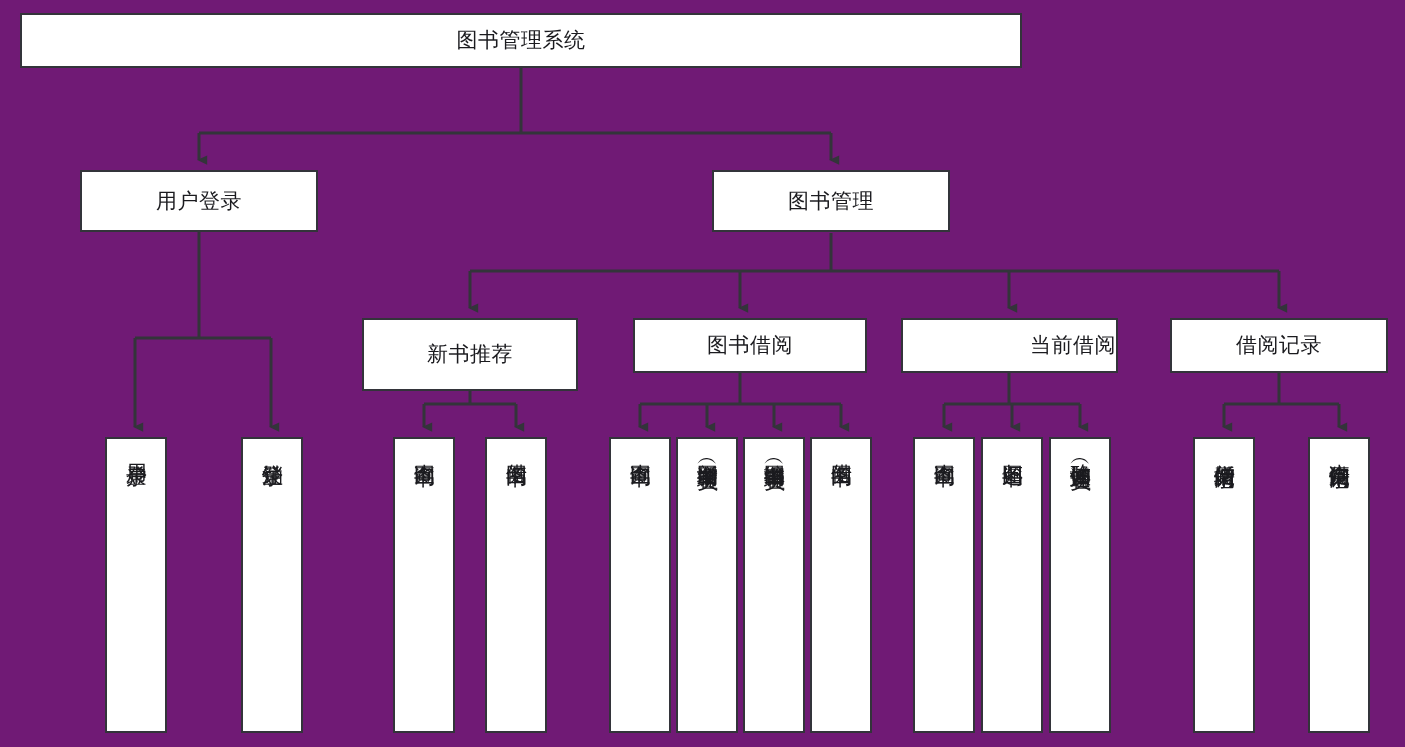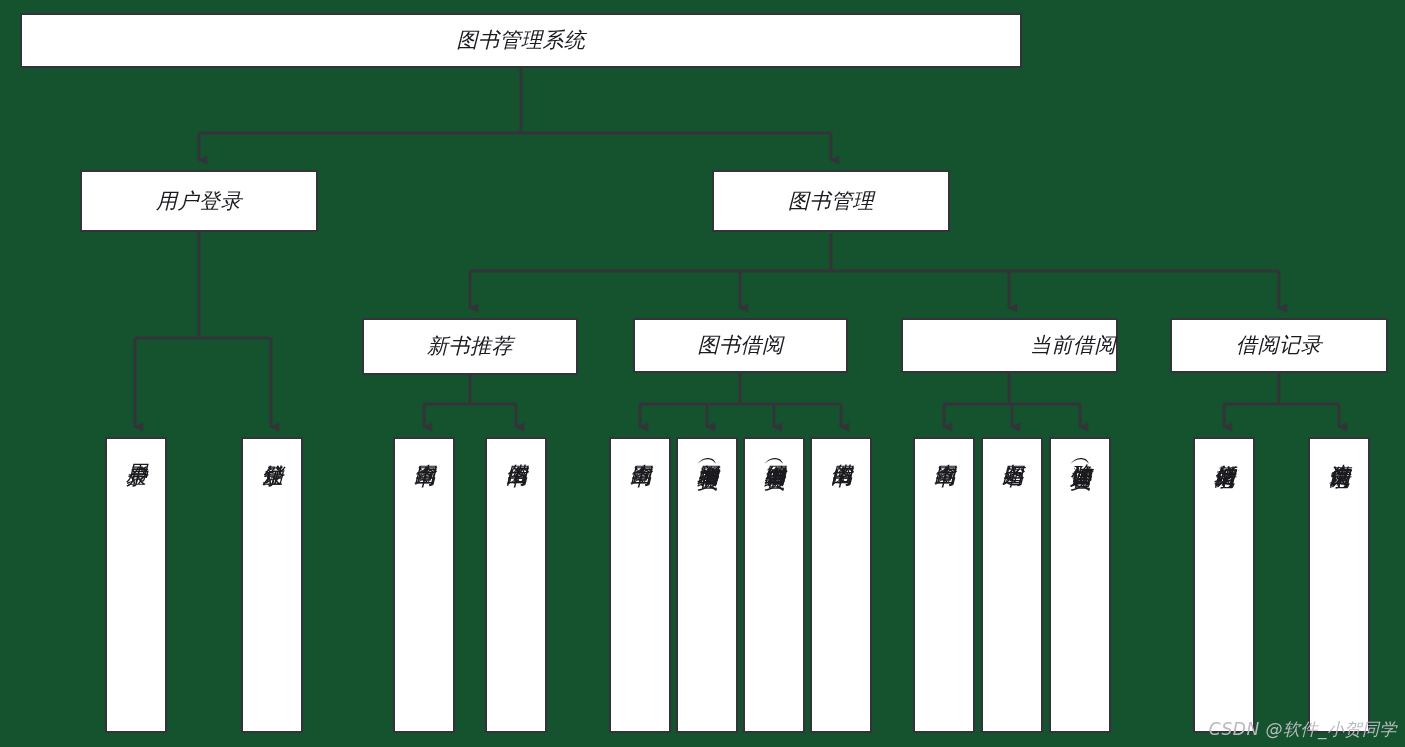--- a/index.html
+++ b/index.html
@@ -7,23 +7,22 @@
     padding: 0;
     background: #ffffff;
   }
   body {
     font-family: "DejaVu Sans", "Liberation Sans", sans-serif;
   }
   #canvas {
     position: relative;
     width: 1405px;
     height: 747px;
-    background: #14532d;
+    background: #701a75;
     overflow: hidden;
-    font-style: italic;
   }
   #edges {
     position: absolute;
     left: 0;
     top: 0;
     width: 1405px;
     height: 747px;
   }
   .node {
     position: absolute;
@@ -128,24 +127,24 @@
     <span class="lbl">图书管理系统</span>
   </div>
 
   <div class="node horiz" style="left:80px; top:170px; width:238px; height:62px;">
     <span class="lbl">用户登录</span>
   </div>
   <div class="node horiz" style="left:712px; top:170px; width:238px; height:62px;justify-content:center;">
     <span class="lbl">图书管理</span>
   </div>
 
-  <div class="node horiz" style="left:362px; top:318px; width:216px; height:57px;">
+  <div class="node horiz" style="left:362px; top:318px; width:216px; height:73px;">
     <span class="lbl">新书推荐</span>
   </div>
-  <div class="node horiz" style="left:633px; top:318px; width:215px; height:55px;">
+  <div class="node horiz" style="left:633px; top:318px; width:234px; height:55px;">
     <span class="lbl">图书借阅</span>
   </div>
   <div class="node horiz" style="left:901px; top:318px; width:217px; height:55px;justify-content:flex-end;">
     <span class="lbl">当前借阅</span>
   </div>
   <div class="node horiz" style="left:1170px; top:318px; width:218px; height:55px;">
     <span class="lbl">借阅记录</span>
   </div>
 
   <div class="node vert" style="left:105px; top:437px; width:62px; height:296px;">
@@ -185,15 +184,14 @@
     <span class="lbl">确认归还（管理员）</span>
   </div>
 
   <div class="node vert" style="left:1193px; top:437px; width:62px; height:296px;">
     <span class="lbl">新增借阅记录</span>
   </div>
   <div class="node vert" style="left:1308px; top:437px; width:62px; height:296px;">
     <span class="lbl">查询借阅记录</span>
   </div>
 
-  <div id="watermark">CSDN @软件_小贺同学</div>
 
 </div>
 
 </body></html>

